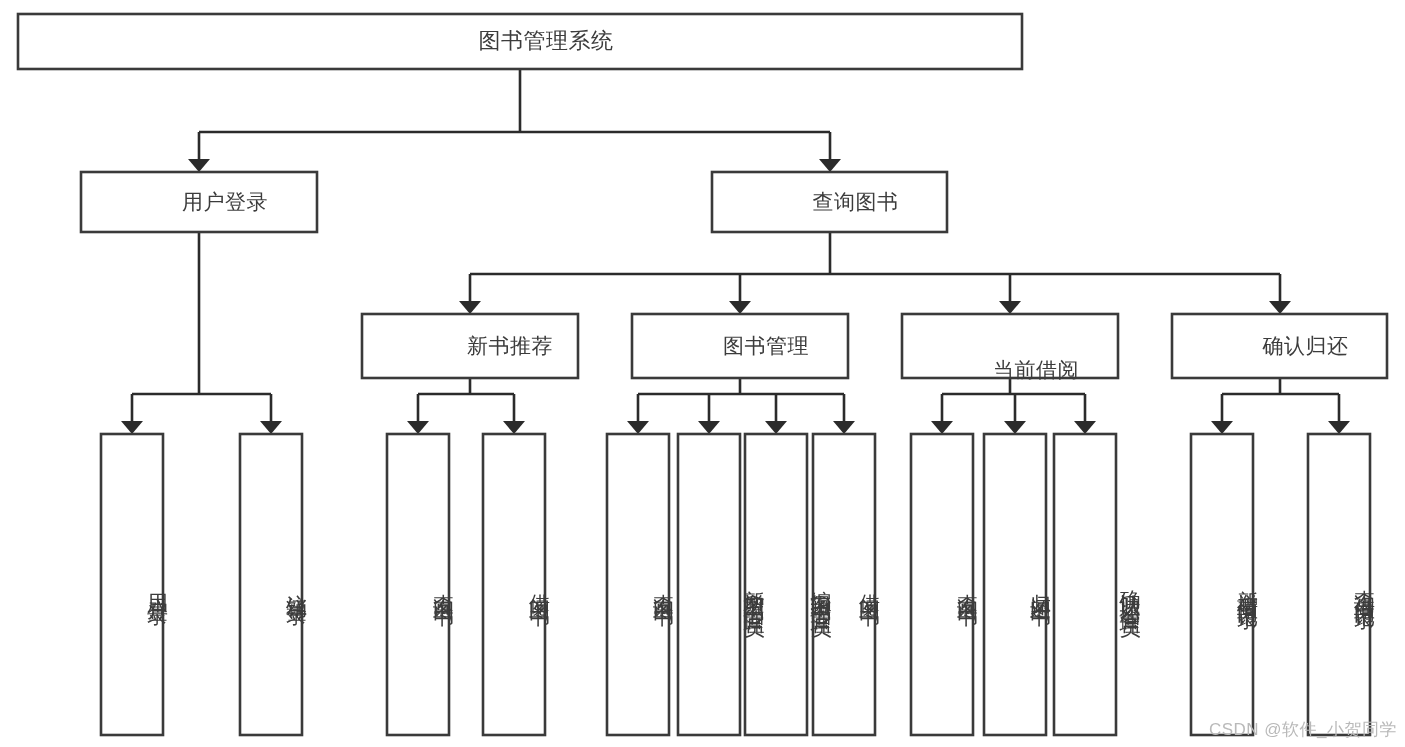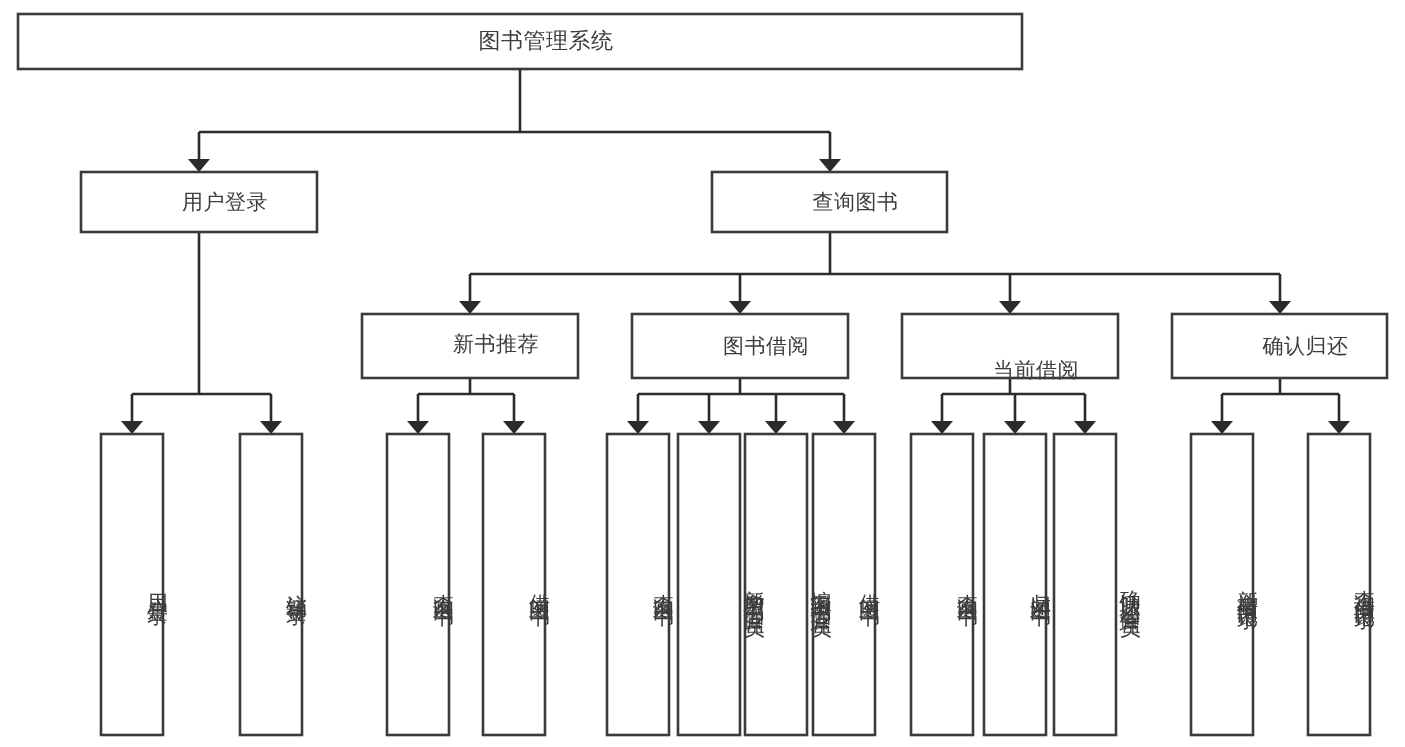--- a/index.html
+++ b/index.html
@@ -169,32 +169,33 @@
         <rect x="1054" y="434" width="62" height="301" class="node-box"></rect>
         <rect x="1191" y="434" width="62" height="301" class="node-box"></rect>
         <rect x="1308" y="434" width="62" height="301" class="node-box"></rect>
       </g>
   </svg>
 
   <div id="labels-layer">
       <div class="node-label label-root" style="left: 18px; top: 14px; width: 1004px; height: 55px;">图书管理系统</div>
       <div class="node-label label-h" style="left: 81px; top: 172px; width: 236px; height: 60px;">用户登录</div>
       <div class="node-label label-h" style="left: 712px; top: 172px; width: 235px; height: 60px;">查询图书</div>
-      <div class="node-label label-h" style="left: 362px; top: 314px; width: 216px; height: 64px; font-family: Liberation Mono, monospace;">新书推荐</div>
-      <div class="node-label label-h" style="left: 632px; top: 314px; width: 216px; height: 64px;">图书借阅</div>
+      <div class="node-label label-h" style="left: 376px; top: 314px; width: 216px; height: 64px;">新书推荐</div>
+      <div class="node-label label-h" style="left: 632px; top: 314px; width: 216px; height: 64px;">图书管理</div>
       <div class="node-label label-h" style="left: 902px; top: 314px; width: 216px; height: 64px; margin-top: 24px;">当前借阅</div>
       <div class="node-label label-h" style="left: 1172px; top: 314px; width: 215px; height: 64px;">确认归还</div>
       <div class="node-label label-v v-mid" style="left: 101px; top: 434px; width: 62px; height: 301px;">用户登录</div>
       <div class="node-label label-v v-mid" style="left: 240px; top: 434px; width: 62px; height: 301px;">注销登录</div>
       <div class="node-label label-v v-mid" style="left: 387px; top: 434px; width: 62px; height: 301px;">查询图书</div>
       <div class="node-label label-v v-mid" style="left: 483px; top: 434px; width: 62px; height: 301px;">借阅图书</div>
       <div class="node-label label-v v-mid" style="left: 607px; top: 434px; width: 62px; height: 301px;">查询图书</div>
       <div class="node-label label-v v-top" style="left: 678px; top: 434px; width: 62px; height: 301px;">新增图书（管理员）</div>
       <div class="node-label label-v v-top" style="left: 745px; top: 434px; width: 62px; height: 301px;">编辑图书（管理员）</div>
       <div class="node-label label-v v-mid" style="left: 813px; top: 434px; width: 62px; height: 301px;">借阅图书</div>
       <div class="node-label label-v v-mid" style="left: 911px; top: 434px; width: 62px; height: 301px;">查询图书</div>
       <div class="node-label label-v v-mid" style="left: 984px; top: 434px; width: 62px; height: 301px;">归还图书</div>
       <div class="node-label label-v v-top" style="left: 1054px; top: 434px; width: 62px; height: 301px;">确认归还（管理员）</div>
       <div class="node-label label-v v-mid" style="left: 1191px; top: 434px; width: 62px; height: 301px;">新增借阅记录</div>
       <div class="node-label label-v v-mid" style="left: 1308px; top: 434px; width: 62px; height: 301px;">查询借阅记录</div>
     </div>
 
+  <div class="watermark">CSDN @软件_小贺同学</div>
 </div>
 
 </body></html>

